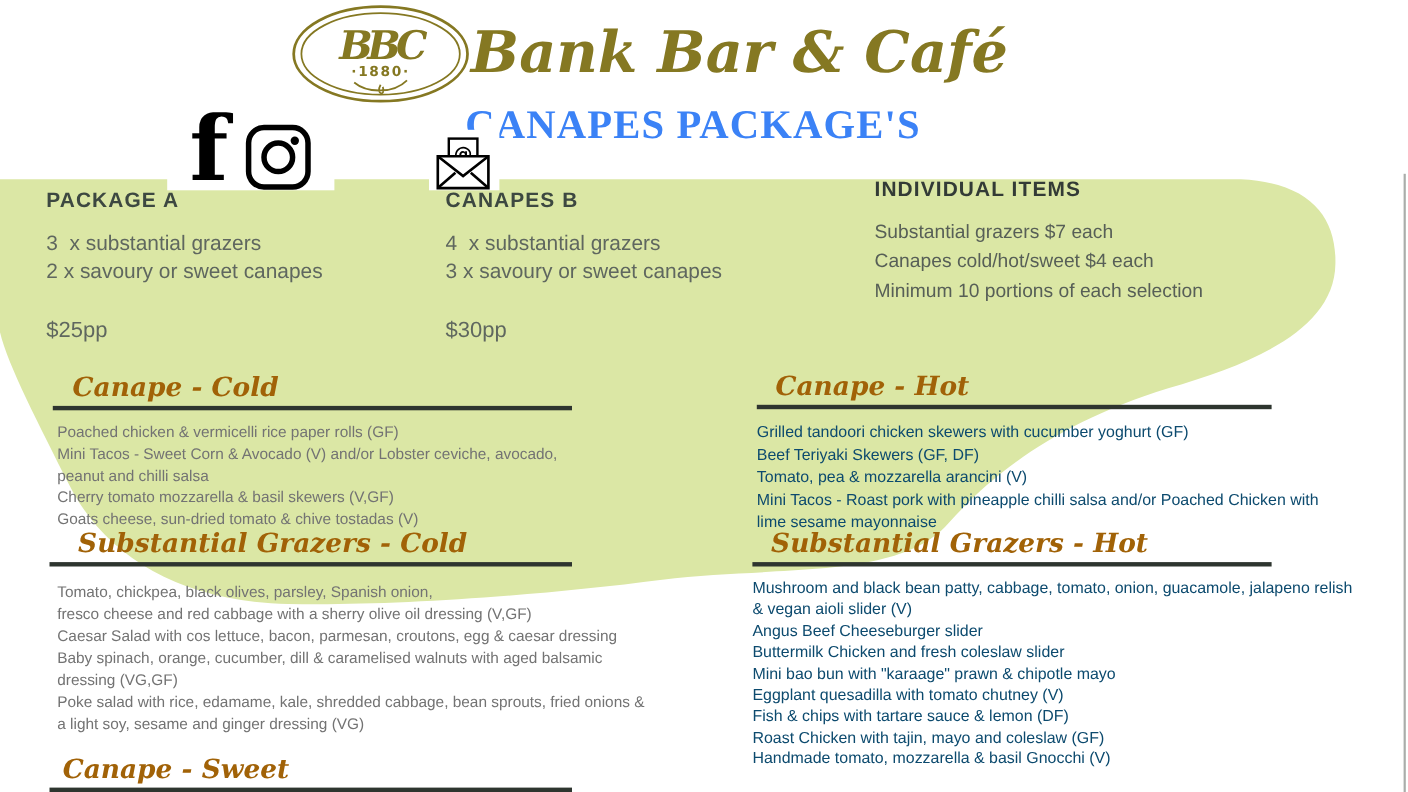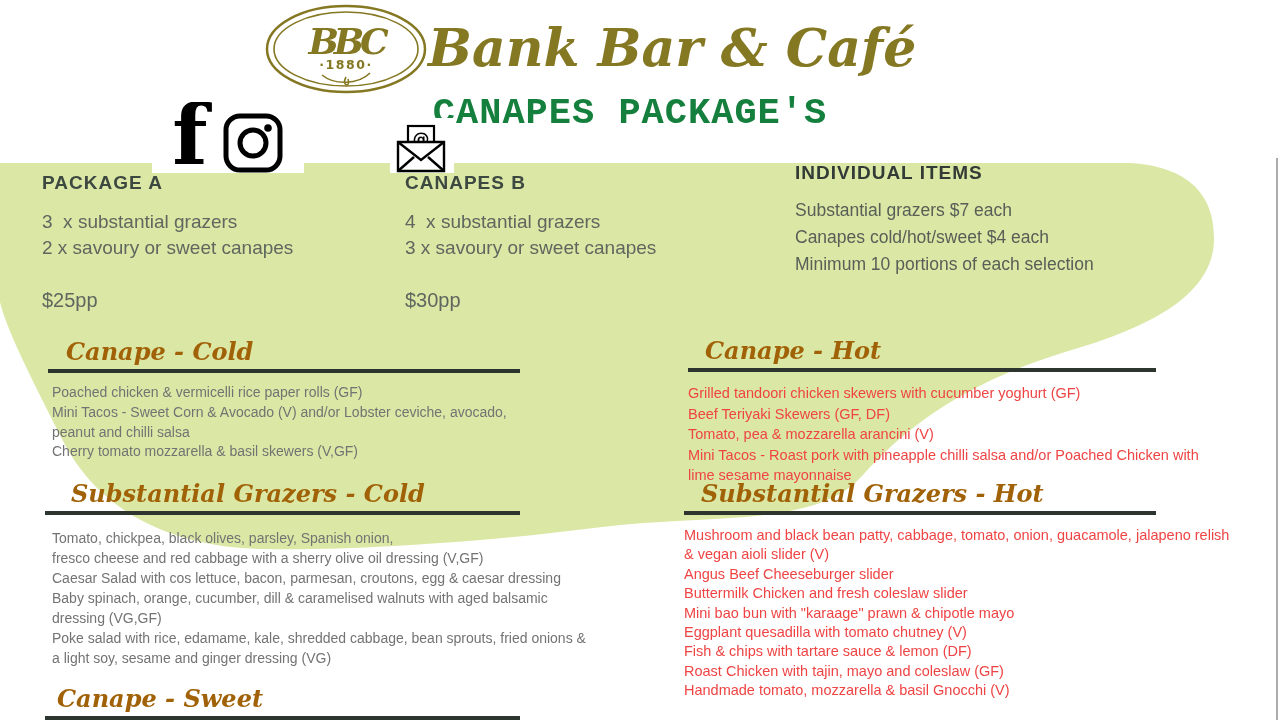--- a/index.html
+++ b/index.html
@@ -9,22 +9,22 @@
   }
   .abs{position:absolute;}
   
   .brand-title{
     left:428px;top:2px;width:480px;height:92px;line-height:92px;
     font-family:"DejaVu Serif",serif;font-style:italic;font-weight:bold;
     font-size:52px;color:#857822;white-space:nowrap;
   }
   .brand-subtitle{
     left:380px;top:92px;width:500px;text-align:center;
-    font-family:Liberation Mono, monospace;font-weight:bold;
-    font-size:37px;color:#15803d;letter-spacing:1px;white-space:nowrap;
+    font-family:Liberation Serif, serif;font-weight:bold;
+    font-size:37px;color:#3b82f6;letter-spacing:1px;white-space:nowrap;
   }
   
   svg.blob{left:0;top:0;}
   .right-rule{left:1276px;top:158px;width:2px;height:562px;background:#aaadaa;}
   
   .plate{background:#ffffff;}
   .plate-social{left:152px;top:96px;width:152px;height:77px;}
   .plate-email{left:390px;top:118px;width:64px;height:55px;}
   
   .pkg-title{
@@ -34,21 +34,21 @@
   .pkg-price{margin-top:28px;font-size:20px;color:#5f675f;}
   .ind-title{font-size:19px;font-weight:bold;letter-spacing:1px;color:#333b36;}
   .ind-lines{margin-top:13px;font-size:17.5px;line-height:27px;color:#575f57;white-space:nowrap;}
   
   .section-heading{
     font-family:"DejaVu Serif",serif;font-weight:bold;font-style:italic;
     font-size:24px;color:#a16207;white-space:nowrap;
   }
   .rule{height:4px;background:#2e352f;margin-top:3px;}
   .menu-lines{font-size:14px;line-height:19.8px;color:#737373;white-space:nowrap;}
-  .menu-lines-r{font-size:14.5px;line-height:19.4px;color:#ef4444;white-space:nowrap;}
+  .menu-lines-r{font-size:14.5px;line-height:19.4px;color:#0c4a6e;white-space:nowrap;}
 </style>
 </head>
 <body>
 
 <div class="page">
 
   <svg class="abs blob" width="1280" height="720" viewBox="0 0 1280 720" aria-hidden="true">
     <path fill="#dbe7a5" d="
       M 0,163
       L 1128,163
@@ -126,20 +126,21 @@
   </div>
 
   <div class="abs" style="left:48px;top:337px;width:472px;">
     <div class="section-heading" style="padding-left:18px;">Canape - Cold</div>
     <div class="rule"></div>
     <div class="menu-lines" style="margin-top:10px;padding-left:4px;">
       <div>Poached chicken &amp; vermicelli rice paper rolls (GF)</div>
       <div>Mini Tacos - Sweet Corn &amp; Avocado (V) and/or Lobster ceviche, avocado,</div>
       <div>peanut and chilli salsa</div>
       <div>Cherry tomato mozzarella &amp; basil skewers (V,GF)</div>
+      <div>Goats cheese, sun-dried tomato &amp; chive tostadas (V)</div>
     </div>
   </div>
 
   <div class="abs" style="left:45px;top:479px;width:475px;">
     <div class="section-heading" style="padding-left:26px;">Substantial Grazers - Cold</div>
     <div class="rule"></div>
     <div class="menu-lines" style="margin-top:13px;padding-left:7px;line-height:20px;">
       <div>Tomato, chickpea, black olives, parsley, Spanish onion,</div>
       <div>fresco cheese and red cabbage with a sherry olive oil dressing (V,GF)</div>
       <div>Caesar Salad with cos lettuce, bacon, parmesan, croutons, egg &amp; caesar dressing</div>

